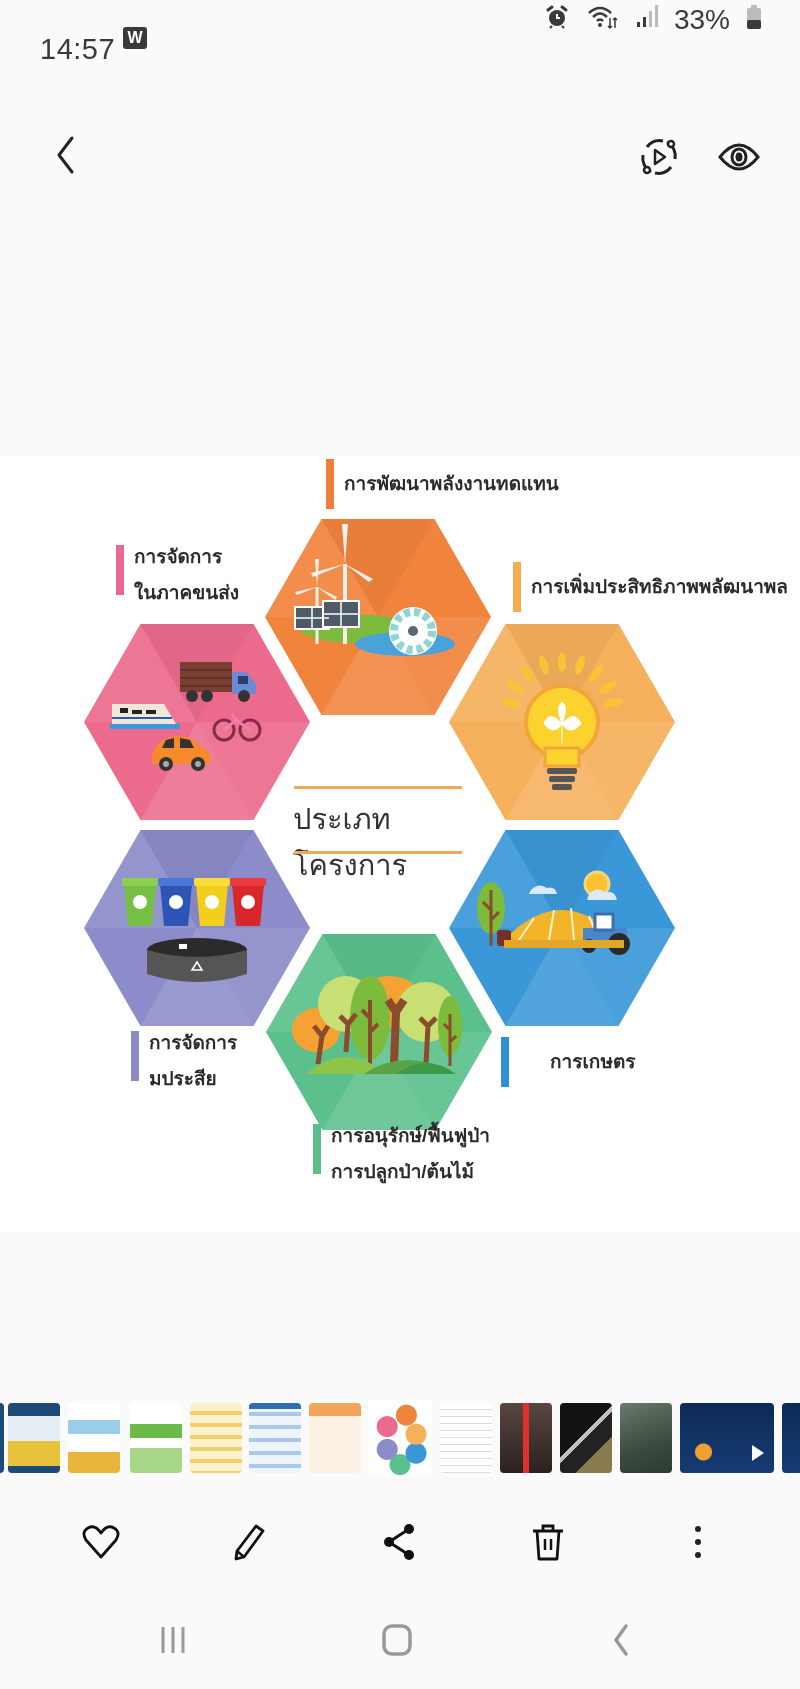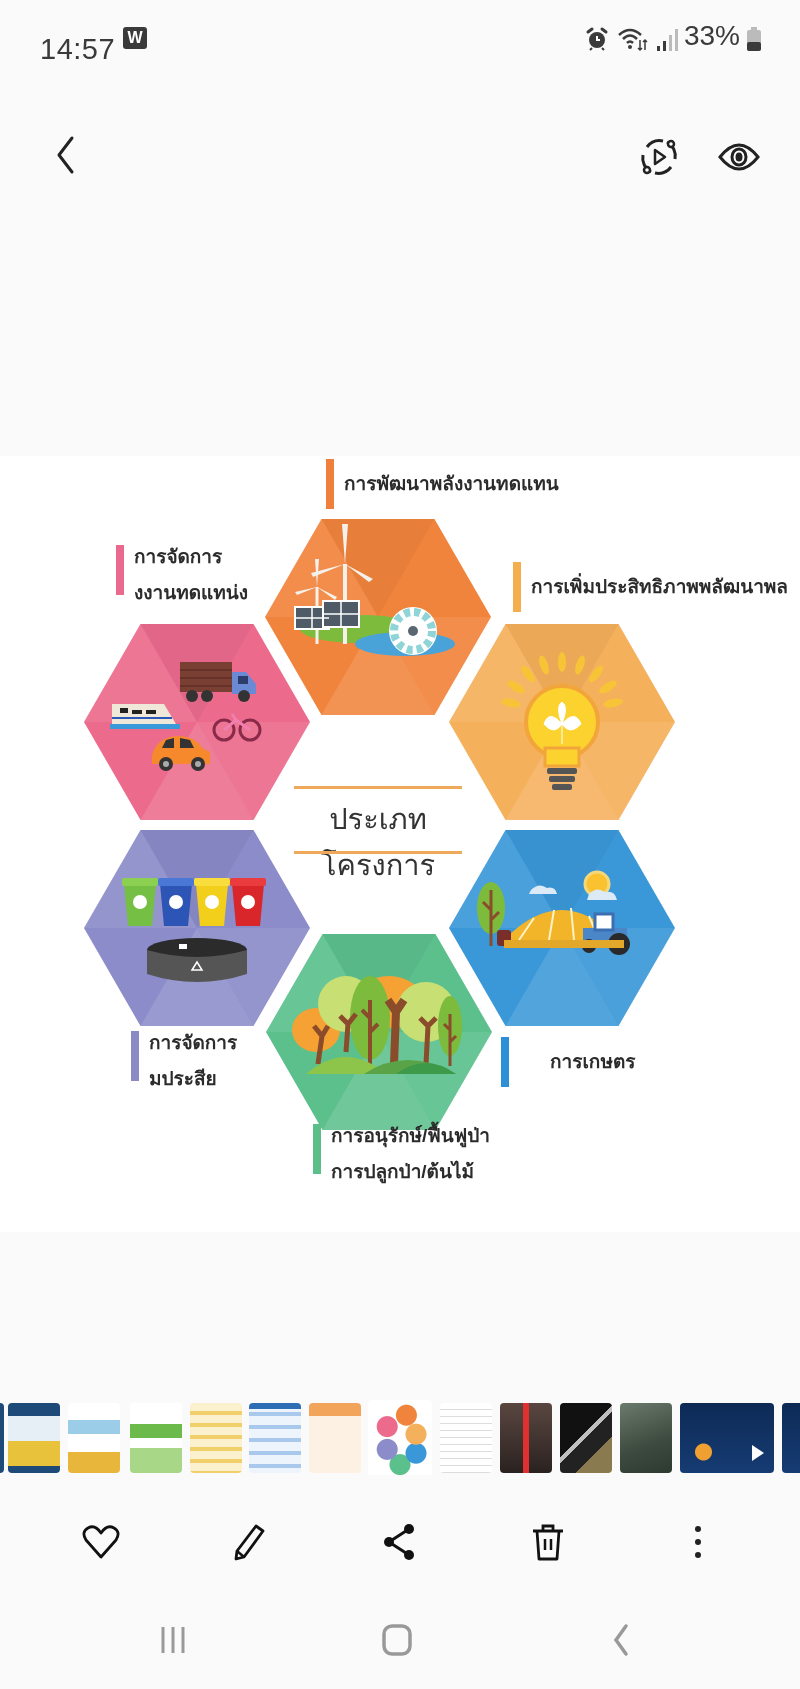--- a/index.html
+++ b/index.html
@@ -3,21 +3,21 @@
 <meta charset="utf-8">
 <style>
   * { box-sizing: border-box; margin: 0; padding: 0; }
   html, body { width: 800px; height: 1689px; background: #fafafa; overflow: hidden; }
   body { font-family: "Liberation Sans", "DejaVu Sans", sans-serif; color: #222; position: relative; }
 
   
   .status-bar { position: absolute; top: 0; left: 0; width: 800px; height: 76px; }
   .status-time { position: absolute; left: 40px; top: 20px; font-size: 29px; color: #3a3a3a; letter-spacing: 0.5px; margin-top: 13px; }
   .status-w { position: absolute; left: 123px; top: 27px; width: 24px; height: 22px; background: #3a3a3a; color: #fff; font-size: 16px; font-weight: bold; text-align: center; line-height: 22px; border-radius: 3px; }
-  .status-right { position: absolute; right: 38px; top: 20px; display: flex; align-items: flex-end; gap: 6px; }
+  .status-right { position: absolute; right: 38px; top: 4px; display: flex; align-items: flex-start; gap: 16px; }
   .status-pct { font-size: 28px; color: #3a3a3a; }
   .status-right svg { display: block; }
 
   
   .top-bar { position: absolute; top: 120px; left: 0; width: 800px; height: 70px; }
   .icon-btn { position: absolute; display: flex; align-items: center; justify-content: center; cursor: pointer; }
   .back-btn { left: 40px; top: 10px; width: 50px; height: 50px; }
   .slideshow-btn { left: 632px; top: 10px; width: 54px; height: 54px; }
   .view-btn { left: 712px; top: 10px; width: 54px; height: 54px; }
 
@@ -33,21 +33,21 @@
   .hex .facet3 { position: absolute; inset: 0;
          clip-path: polygon(25% 100%, 50% 50%, 75% 100%); background: rgba(255,255,255,0.12); }
   .hex .facet4 { position: absolute; inset: 0;
          clip-path: polygon(25% 0, 50% 50%, 75% 0); background: rgba(0,0,0,0.04); }
   .hex svg { position: absolute; left: 0; top: 0; }
 
   .label { position: absolute; display: flex; gap: 10px; }
   .label .bar { width: 8px; flex: none; }
   .label .text { font-size: 19px; color: #2b2b2b; line-height: 36px; font-weight: bold; white-space: nowrap; }
 
-  .center-title { position: absolute; left: 293px; top: 340px; width: 170px; text-align: center; font-size: 29px; color: #333; }
+  .center-title { position: absolute; left: 293px; top: 340px; width: 170px; text-align: left; font-size: 29px; color: #333; }
   .center-line { position: absolute; left: 294px; width: 168px; height: 3px; background: #f0a85a; }
 
   
   .thumb-strip { position: absolute; left: 0; top: 1400px; width: 800px; height: 75px; overflow: hidden; }
   .thumb { position: absolute; top: 3px; height: 70px; border-radius: 4px; overflow: hidden; cursor: pointer; }
   .thumb.active { top: 0; height: 76px; }
 
   
   .action-bar { position: absolute; left: 0; top: 1505px; width: 800px; height: 70px; }
   .action-btn { position: absolute; top: 10px; width: 54px; height: 54px; display: flex; align-items: center; justify-content: center; cursor: pointer; }
@@ -175,21 +175,21 @@
       <rect x="98" y="144" width="30" height="6" rx="2" fill="#555"></rect>
       <rect x="100" y="152" width="26" height="6" rx="2" fill="#555"></rect>
       <rect x="103" y="160" width="20" height="6" rx="2" fill="#555"></rect>
     </svg>
   </div>
 
   <div class="label" style="left:116px; top:83px;">
     <div class="bar" style="background:#e96a8e; height:50px; margin-top:6px;"></div>
     <div>
       <div class="text">การจัดการ</div>
-      <div class="text">งงานทดแทน่ง</div>
+      <div class="text">ในภาคขนส่ง</div>
     </div>
   </div>
   <div class="hex" style="left:84px; top:168px; background:#ec6b8d;">
     <div class="facet"></div>
       <div class="facet2"></div>
       <div class="facet3"></div>
       <div class="facet4"></div>
     <svg width="226" height="196" viewBox="0 0 226 196">
       <rect x="96" y="38" width="52" height="30" fill="#7a3f33"></rect>
       <path d="M96 46 H148 M96 54 H148 M96 62 H148" stroke="#5e2f27" stroke-width="1.5"></path>

